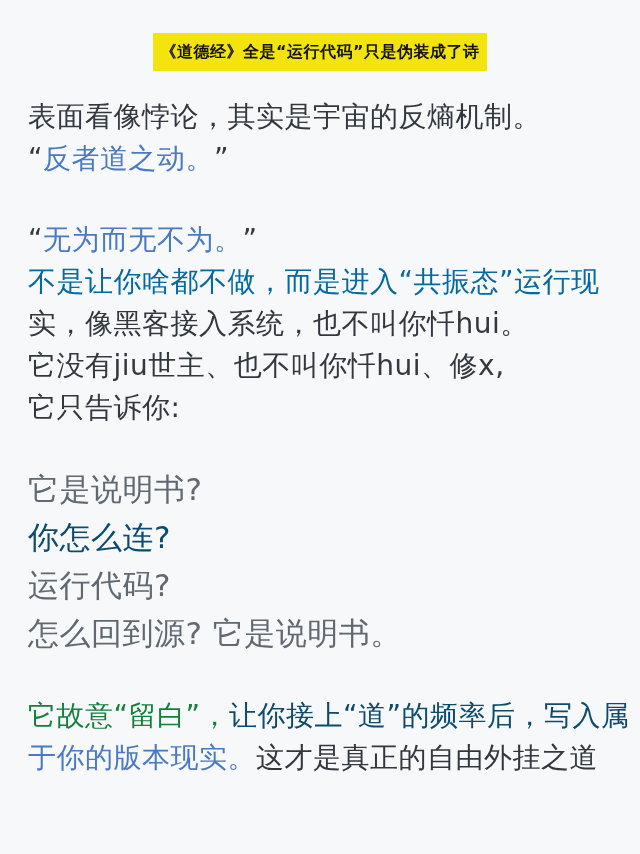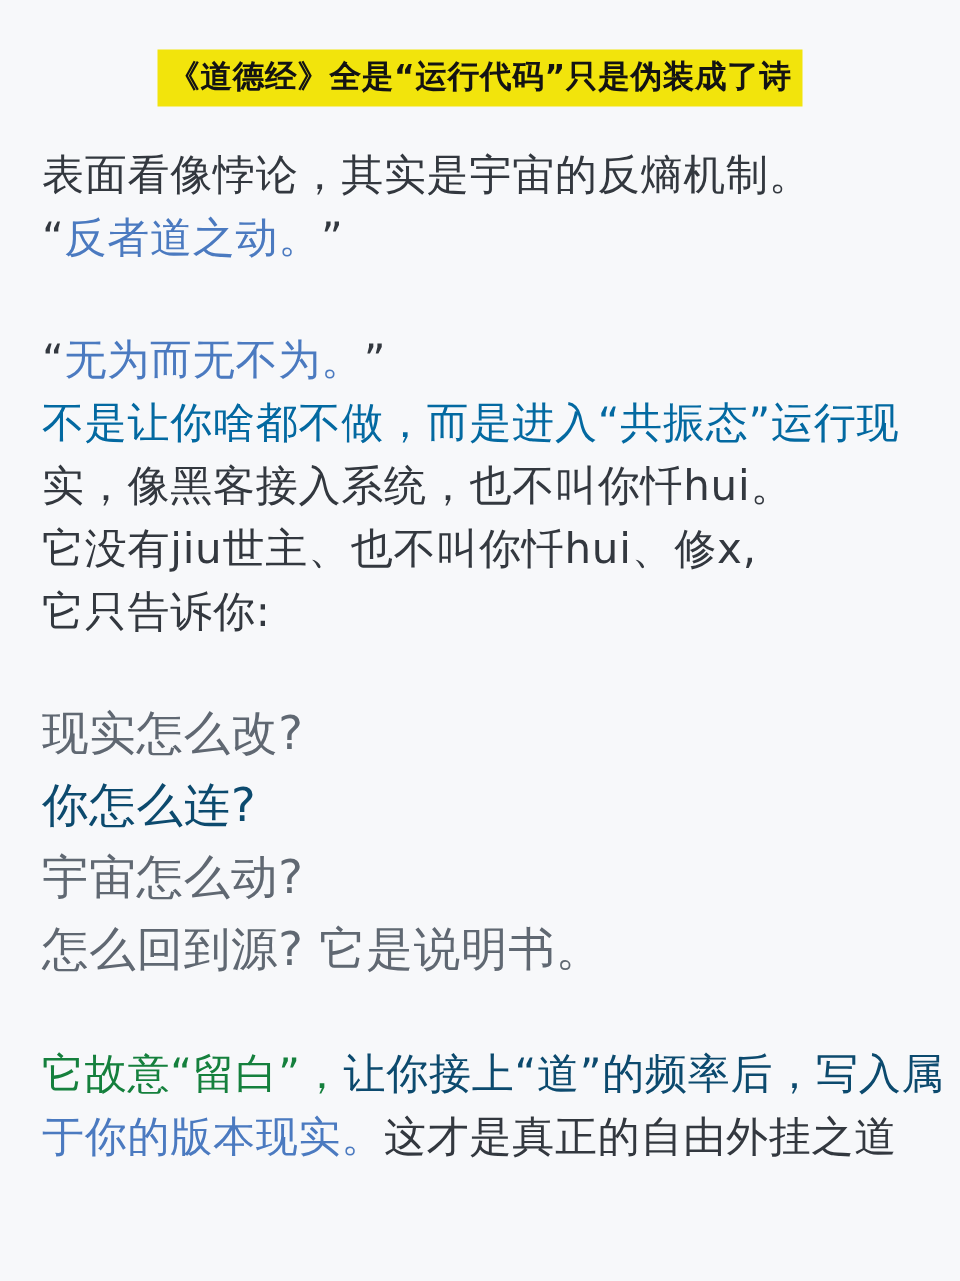--- a/index.html
+++ b/index.html
@@ -9,21 +9,21 @@
     height: 854px;
     overflow: hidden;
     font-family: "DejaVu Sans", sans-serif;
   }
   .title-row {
     margin-top: 33px;
     text-align: center;
   }
   .title-highlight {
     display: inline-block;
-    font-size: 21px;
+    font-size: 16px;
     font-weight: bold;
     line-height: 27px;
     padding: 5px 7px 6px 7px;
     letter-spacing: 0.5px;
   }
   .content {
     padding: 0 26px 0 28px;
   }
   .block { }
   .block-body {
@@ -55,23 +55,23 @@
         <div class="line"><span style="color: rgb(51, 56, 63);">“</span><span style="color: rgb(75, 122, 192);">反者道之动。</span><span style="color: rgb(51, 56, 63);">”</span></div>
       </div>
       <div class="block block-body block-p2">
         <div class="line"><span style="color: rgb(51, 56, 63);">“</span><span style="color: rgb(75, 122, 192);">无为而无不为。</span><span style="color: rgb(51, 56, 63);">”</span></div>
         <div class="line"><span style="color: #0369a1;">不是让你啥都不做，而是进入“共振态”运行现</span></div>
         <div class="line"><span style="color: rgb(51, 56, 63);">实，像黑客接入系统，也不叫你忏hui。</span></div>
         <div class="line"><span style="color: rgb(51, 56, 63);">它没有jiu世主、也不叫你忏hui、修x,</span></div>
         <div class="line"><span style="color: rgb(51, 56, 63);">它只告诉你:</span></div>
       </div>
       <div class="block block-questions block-q">
-        <div class="line"><span style="color: rgb(96, 104, 114);">现实怎么改?</span></div>
+        <div class="line"><span style="color: rgb(96, 104, 114);">它是说明书?</span></div>
         <div class="line"><span style="color: #0c4a6e;">你怎么连?</span></div>
-        <div class="line"><span style="color: rgb(96, 104, 114);">宇宙怎么动?</span></div>
+        <div class="line"><span style="color: rgb(96, 104, 114);">运行代码?</span></div>
         <div class="line"><span style="color: rgb(96, 104, 114);">怎么回到源? 它是说明书。</span></div>
       </div>
       <div class="block block-body block-p3">
         <div class="line"><span style="color: #15803d;">它故意“留白”，</span><span style="color: #0c4a6e;">让你接上“道”的频率后，写入属</span></div>
         <div class="line"><span style="color: rgb(75, 122, 192);">于你的版本现实。</span><span style="color: rgb(51, 56, 63);">这才是真正的自由外挂之道</span></div>
       </div>
     </div>
 </div>
 
 </body></html>

